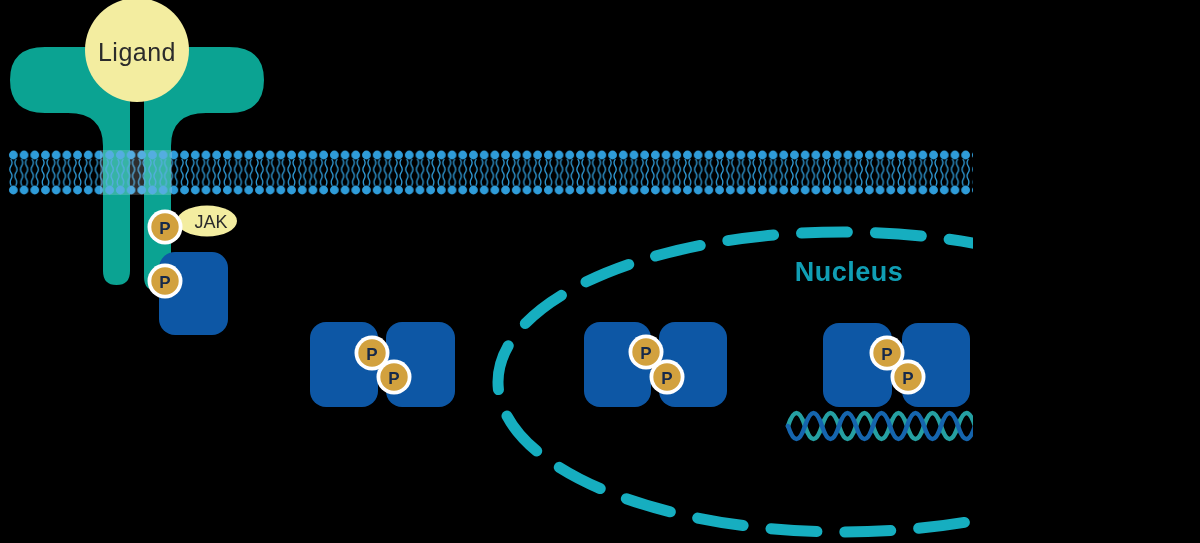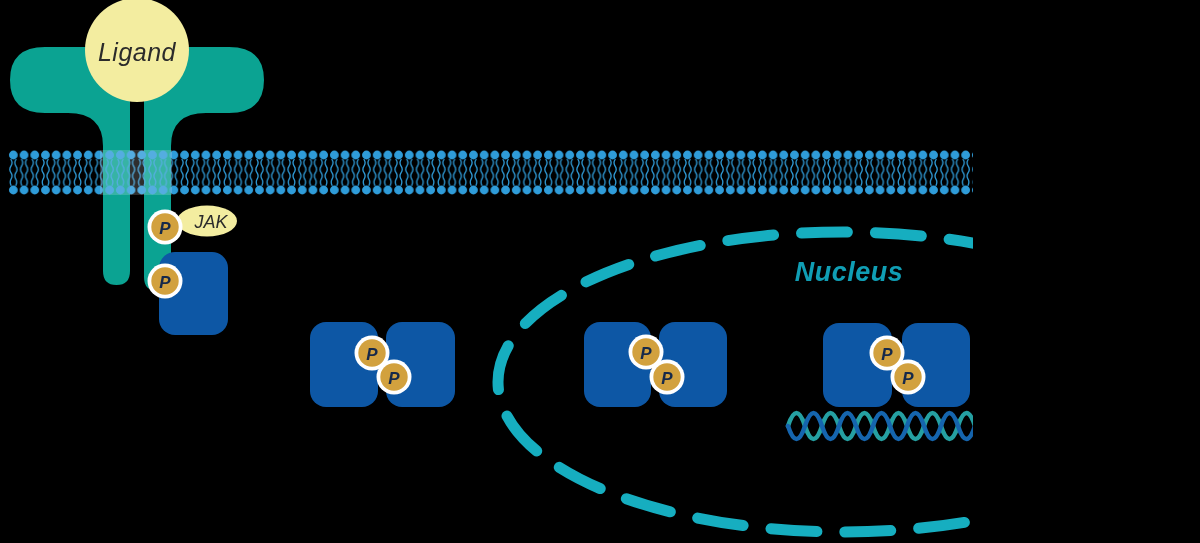--- a/index.html
+++ b/index.html
@@ -7,21 +7,20 @@
     padding: 0;
     background: var(--background, #000);
   }
   .stage {
     position: relative;
     width: 973px;
     height: 543px;
     background: var(--background, #000);
     overflow: hidden;
     font-family: "Liberation Sans", "DejaVu Sans", sans-serif;
-    font-style: italic;
   }
   svg text {
     font-family: "Liberation Sans", "DejaVu Sans", sans-serif;
     text-anchor: middle;
     dominant-baseline: central;
   }
   .teal   { fill: var(--receptor_teal); }
   .yellow { fill: var(--ligand_yellow); }
   .blue   { fill: var(--stat_blue); }
   .ring   { fill: var(--phosphate_ring); }

